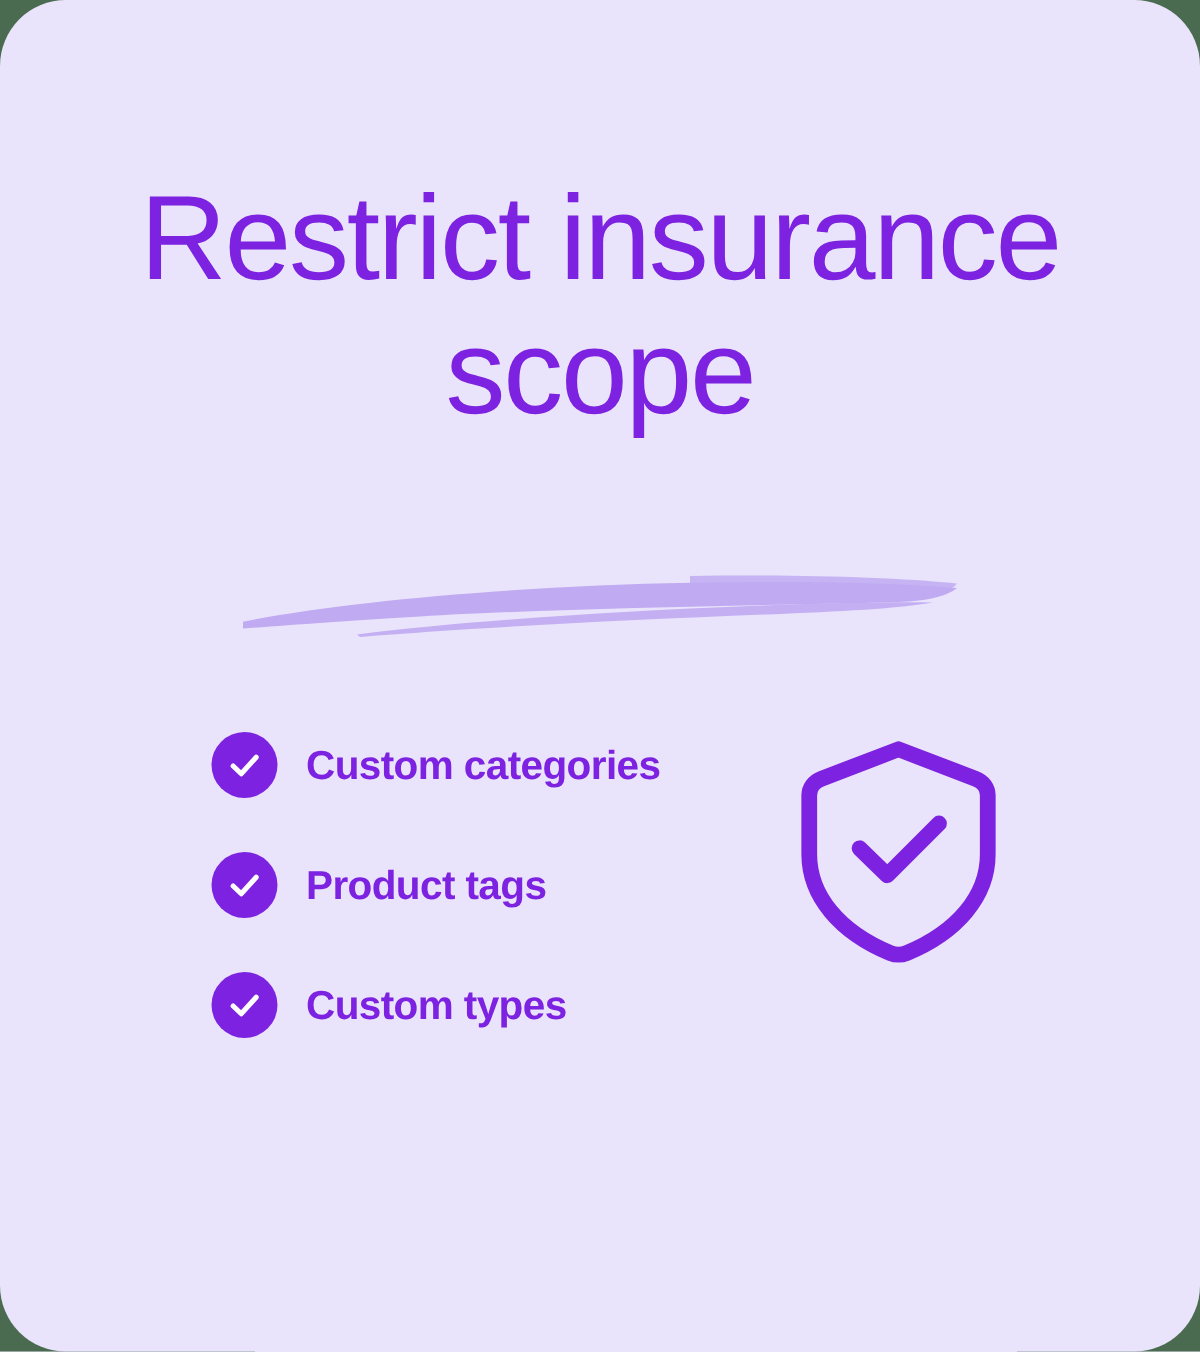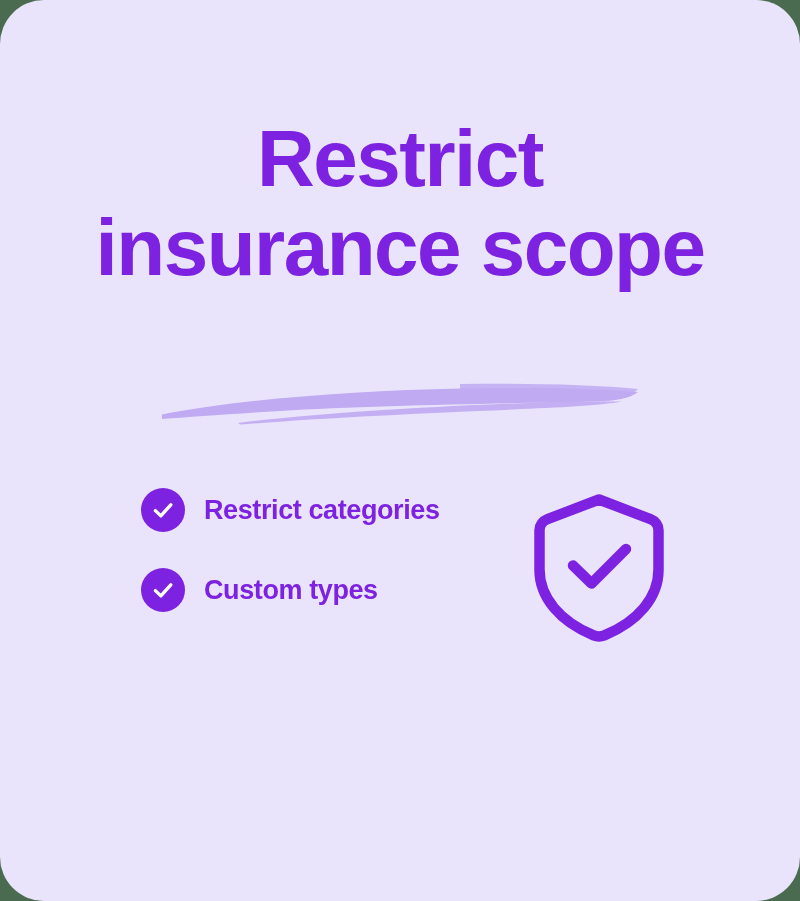--- a/index.html
+++ b/index.html
@@ -28,21 +28,21 @@
 
   
   .card-heading {
     position: absolute;
     left: 0;
     top: 60px;
     width: 800px;
     text-align: center;
     color: #7c22e0;
     font-family: "Liberation Sans", sans-serif;
-    font-weight: bold;
+    font-weight: normal;
     font-size: 80px;
     line-height: 1.12;
     letter-spacing: -1.5px;
     padding: 0 90px;
     box-sizing: border-box;
     white-space: pre-line;
   }
 
   
   .heading-underline {
@@ -134,23 +134,31 @@
   </div>
 
   <ul class="feature-list">
 
     <li class="feature-item">
       <span class="check-badge">
         <svg viewBox="0 0 24 24" xmlns="http://www.w3.org/2000/svg" aria-hidden="true">
           <path d="M5 12.6 L10 17.4 L19.2 7.2" fill="none" stroke="#ffffff" stroke-width="3.1" stroke-linecap="round" stroke-linejoin="round"></path>
         </svg>
       </span>
-      <span class="feature-label">Restrict categories</span>
+      <span class="feature-label">Custom categories</span>
     </li>
 
+    <li class="feature-item">
+      <span class="check-badge">
+        <svg viewBox="0 0 24 24" xmlns="http://www.w3.org/2000/svg" aria-hidden="true">
+          <path d="M5 12.6 L10 17.4 L19.2 7.2" fill="none" stroke="#ffffff" stroke-width="3.1" stroke-linecap="round" stroke-linejoin="round"></path>
+        </svg>
+      </span>
+      <span class="feature-label">Product tags</span>
+    </li>
 
     <li class="feature-item">
       <span class="check-badge">
         <svg viewBox="0 0 24 24" xmlns="http://www.w3.org/2000/svg" aria-hidden="true">
           <path d="M5 12.6 L10 17.4 L19.2 7.2" fill="none" stroke="#ffffff" stroke-width="3.1" stroke-linecap="round" stroke-linejoin="round"></path>
         </svg>
       </span>
       <span class="feature-label">Custom types</span>
     </li>
 

